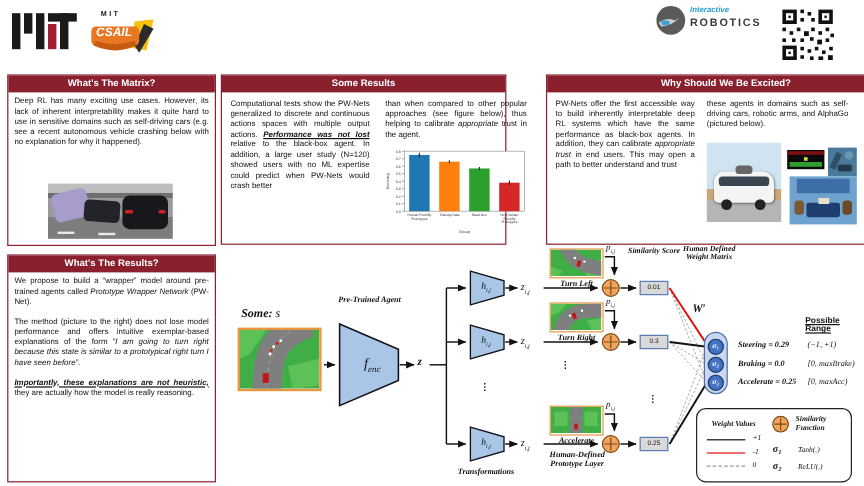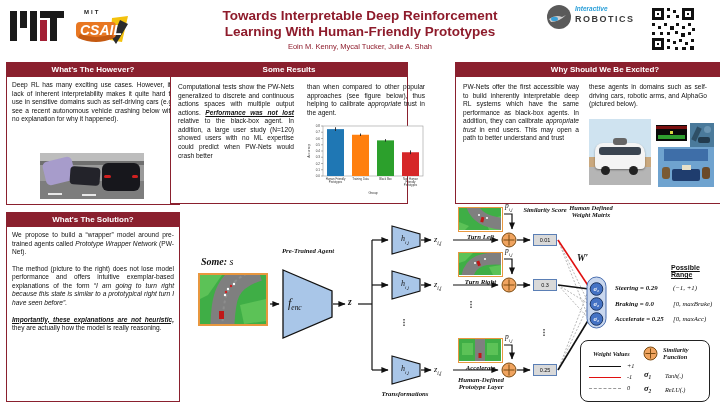--- a/index.html
+++ b/index.html
@@ -53,28 +53,23 @@
     <rect x="32" y="3" width="24" height="7" fill="#1a1a1a"></rect>
   </svg>
   <div class="abs" style="left:76px;top:9px;width:54px;height:40px">
     <div class="abs" style="left:8px;top:0;font-size:6px;font-weight:bold;letter-spacing:2px;color:#222">MIT</div>
     <svg class="abs" style="left:0;top:7px" width="54" height="30" viewBox="0 0 54 30">
       <polygon points="36,2 52,0 46,26 34,24" fill="#f4c20d"></polygon>
       <polygon points="44,4 52,8 40,28 36,22" fill="#2b2b2b"></polygon>
       <rect x="0" y="6" width="40" height="16" rx="4" fill="#e87722"></rect>
       <path d="M2,22 Q20,30 38,22 L36,18 Q20,24 4,18 Z" fill="#c55a11"></path>
     </svg>
-    <div class="abs" style="left:4px;top:13px;width:34px;text-align:center;font-size:14px;font-weight:bold;font-style:italic;color:#fff">CSAIL</div>
-  </div>
-
-  <div class="abs" style="left:170px;top:8px;width:380px">
-    <div class="title">Towards Interpretable Deep Reinforcement</div>
-    <div class="title">Learning With Human-Friendly Prototypes</div>
-    <div class="authors">Eoin M. Kenny, Mycal Tucker, Julie A. Shah</div>
-  </div>
+    <div class="abs" style="left:4px;top:13px;width:34px;font-size:10px;font-weight:bold;font-style:italic;color:#fff">CSAIL</div>
+  </div>
+
 
   <div class="abs" style="left:546px;top:2px;width:100px;height:32px">
     <svg class="abs" style="left:0;top:2px" width="26" height="26" viewBox="0 0 26 26">
       <circle cx="13" cy="13" r="12" fill="#5a5a5a"></circle>
       <path d="M3,15 Q10,10 16,13 L20,11 Q13,18 5,18 Z" fill="#cfcfcf"></path>
       <rect x="5" y="13" width="7" height="4" rx="2" fill="#3aa0d8"></rect>
     </svg>
     <div class="abs" style="left:29px;top:3px;font-size:6.5px;font-style:italic;font-weight:bold;color:#2a9fd8">Interactive</div>
     <div class="abs" style="left:29px;top:12px;font-size:9px;font-weight:bold;letter-spacing:1.5px;color:#3a3a3a">ROBOTICS</div>
   </div>
@@ -115,47 +110,47 @@
       <rect x="35" y="36" width="3" height="3"></rect>
         <rect x="41" y="33" width="3" height="3"></rect>
       <rect x="17" y="40" width="3" height="3"></rect>
         <rect x="25" y="41" width="3" height="3"></rect>
         <rect x="32" y="41" width="4" height="3"></rect>
         <rect x="40" y="40" width="4" height="4"></rect>
     </g>
   </svg>
 
   <div class="box" style="left:6px;top:62px;width:174px;height:143px">
-    <div class="box-header">What's The However?</div>
+    <div class="box-header">What's The Matrix?</div>
     <div class="body-text">Deep RL has many exciting use cases. However, its lack of inherent interpretability makes it quite hard to use in sensitive domains such as self-driving cars (e.g. see a recent autonomous vehicle crashing below with no explanation for why it happened).</div>
     <div class="abs" style="left:33px;top:90px;width:104px;height:46px;overflow:hidden;background:linear-gradient(#bdbdbd 0 8px,#6f6f6f 8px 12px,#9a9a9a 12px 60%,#7d7d7d 60%)">
       <div class="abs" style="left:4px;top:6px;width:30px;height:24px;background:#a79ccb;border-radius:5px;transform:rotate(-14deg)"></div>
       <div class="abs" style="left:30px;top:14px;width:30px;height:18px;background:#23232a;border-radius:4px;transform:rotate(4deg)"></div>
       <div class="abs" style="left:62px;top:10px;width:38px;height:28px;background:#17171c;border-radius:6px"></div>
       <div class="abs" style="left:64px;top:22px;width:7px;height:3px;background:#d02020;border-radius:2px"></div>
       <div class="abs" style="left:92px;top:22px;width:6px;height:3px;background:#d02020;border-radius:2px"></div>
       <div class="abs" style="left:8px;top:40px;width:14px;height:2px;background:#e8e8e8"></div>
       <div class="abs" style="left:42px;top:41px;width:14px;height:2px;background:#e8e8e8"></div>
     </div>
   </div>
 
   <div class="box" style="left:6px;top:212px;width:174px;height:190px">
-    <div class="box-header">What's The Solution?</div>
+    <div class="box-header">What's The Results?</div>
     <div class="body-text">
       <span>We propose to build a “wrapper” model around pre-trained agents called </span><span class="it">Prototype Wrapper Network</span><span> (PW-Net).</span>
     </div>
     <div class="body-text" style="padding-top:8px">
       <span>The method (picture to the right) does not lose model performance and offers intuitive exemplar-based explanations of the form </span><span class="it">“I am going to turn right because this state is similar to a prototypical right turn I have seen before”.</span>
     </div>
     <div class="body-text" style="padding-top:8px">
       <span class="biu">Importantly, these explanations are not heuristic,</span><span> they are actually how the model is really reasoning.</span>
     </div>
   </div>
 
-  <div class="box" style="left:170px;top:62px;width:238px;height:142px">
+  <div class="box" style="left:184px;top:62px;width:238px;height:142px">
     <div class="box-header">Some Results</div>
     <div class="abs body-text" style="left:2px;top:16px;width:126px">
       <span>Computational tests show the PW-Nets generalized to discrete and continuous actions spaces with multiple output actions. </span><span class="biu">Performance was not lost</span><span> relative to the black-box agent. In addition, a large user study (N=120) showed users with no ML expertise could predict when PW-Nets would crash better</span>
     </div>
     <div class="abs" style="left:132px;top:16px;width:126px">
       <div class="body-text" style="padding:4px 4px 0 4px">
         <span>than when compared to other popular approaches (see figure below), thus helping to calibrate </span><span class="it">appropriate</span><span> trust in the agent.</span>
       </div>
       <svg id="results-chart" class="abs" style="left:3px;top:42px" width="120" height="76" viewBox="0 0 120 76">
           <rect x="17" y="5" width="100" height="50" fill="#fff" stroke="#999" stroke-width="0.6"></rect>
@@ -312,21 +307,21 @@
             <circle cx="25" cy="20" r="1.2"></circle>
           </g>
         <g fill="#d02020">
             <circle cx="31" cy="11" r="1.2"></circle>
             <circle cx="26" cy="17" r="1.2"></circle>
           </g>
         <rect x="19" y="36" width="5" height="8" fill="#c01818"></rect>
       </svg>
     </div>
     <div class="dlabel" style="left:92px;top:47px;width:58px;text-align:center;font-size:6.8px;font-weight:bold">Pre-Trained Agent</div>
-    <div class="dlabel" style="left:101px;top:96px;width:40px;text-align:left;font-size:12px"><span>f</span><sub>enc</sub></div>
+    <div class="dlabel" style="left:90px;top:96px;width:40px;text-align:right;font-size:12px"><span>f</span><sub>enc</sub></div>
     <div class="dlabel" style="left:161px;top:97px;font-size:9.5px;font-weight:bold">z</div>
 
     <div class="dlabel" style="left:205px;top:34px;width:26px;text-align:center;font-size:8px"><span>h</span><sub>i,j</sub></div>
     <div class="dlabel" style="left:205px;top:79px;width:26px;text-align:center;font-size:8px"><span>h</span><sub>i,j</sub></div>
     <div class="dlabel" style="left:205px;top:164px;width:26px;text-align:center;font-size:8px"><span>h</span><sub>i,j</sub></div>
 
     <div class="dlabel" style="left:247px;top:34px;font-size:8.5px"><span>z</span><sub>i,j</sub></div>
     <div class="dlabel" style="left:247px;top:79px;font-size:8.5px"><span>z</span><sub>i,j</sub></div>
     <div class="dlabel" style="left:247px;top:164px;font-size:8.5px"><span>z</span><sub>i,j</sub></div>
 

